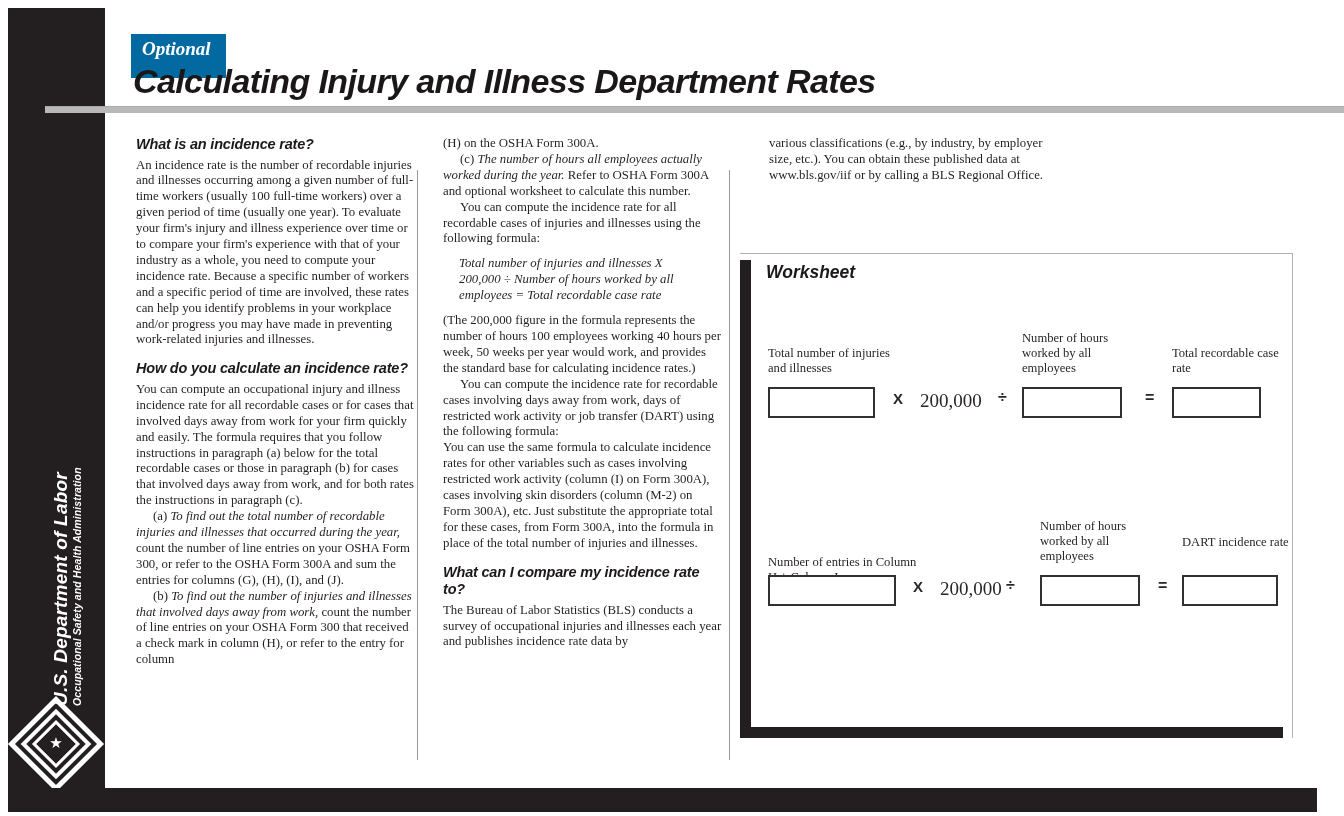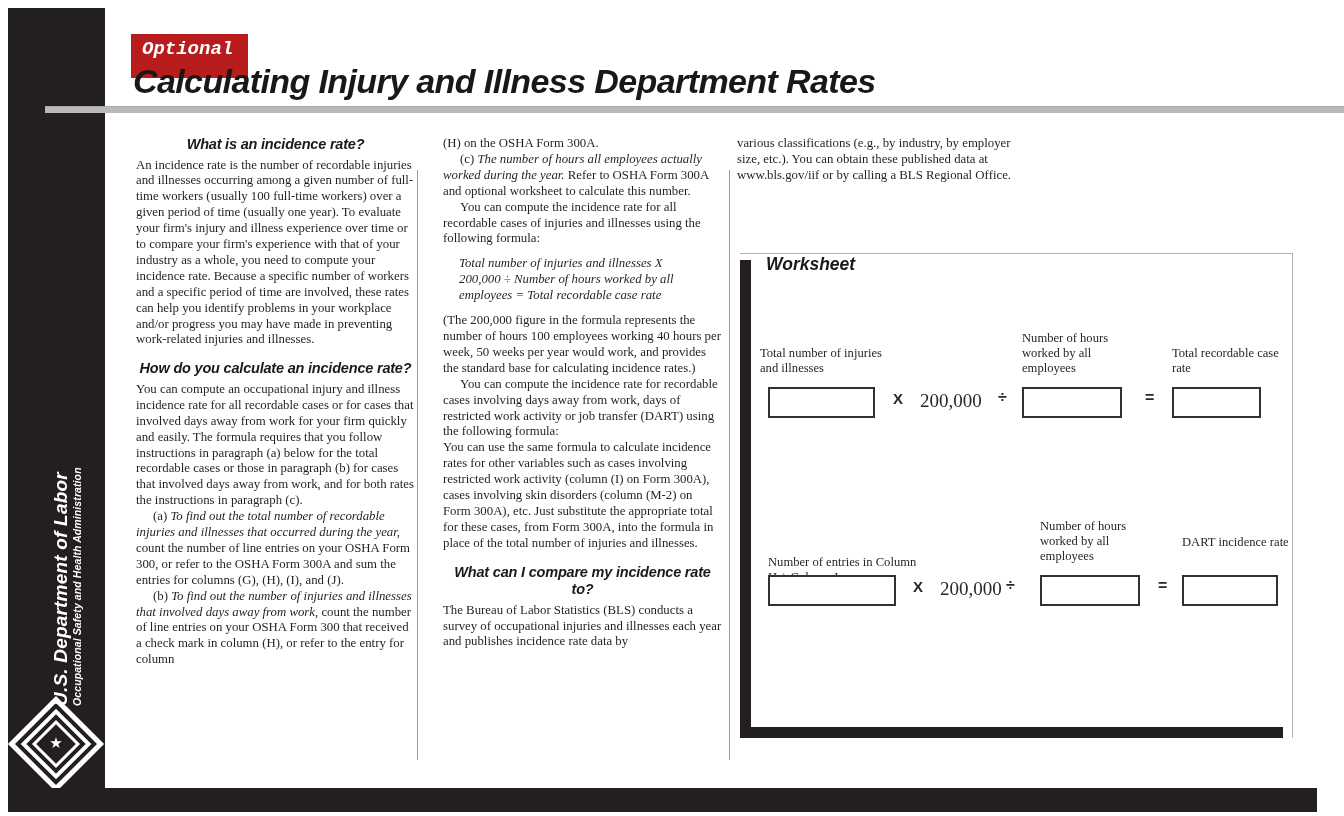--- a/index.html
+++ b/index.html
@@ -18,55 +18,55 @@
   .rail-admin{font-size:10.5px;line-height:13px;letter-spacing:0.1px;}
   .logo{position:absolute;left:12px;top:700px;width:88px;height:88px;}
   .dia{position:absolute;left:50%;top:50%;transform:translate(-50%,-50%) rotate(45deg);border-style:solid;border-color:#ffffff;background:transparent;}
   .dia1{width:58px;height:58px;border-width:5px;}
   .dia2{width:42px;height:42px;border-width:4px;}
   .dia3{width:28px;height:28px;border-width:3px;}
   .logo-star{position:absolute;left:50%;top:50%;transform:translate(-50%,-54%);color:#fff;font-size:15px;font-family:"DejaVu Sans", sans-serif;}
   .footer-bar{position:absolute;left:8px;top:788px;width:1309px;height:24px;background:#231f20;}
   
   .badge{
-    position:absolute;left:131px;top:34px;background:#b91c1c;color:#fff;
-    font-family:Liberation Mono, monospace;font-weight:bold;font-style:italic;
+    position:absolute;left:131px;top:34px;background:#0369a1;color:#fff;
+    font-family:Liberation Serif, serif;font-weight:bold;font-style:italic;
     font-size:19px;padding:4px 15px 18px 11px;
   }
   .page-title{
     position:absolute;left:133px;top:62px;width:1000px;
     font-family:"Liberation Sans", sans-serif;font-weight:bold;font-style:italic;
     font-size:34px;letter-spacing:-0.6px;color:#1b1718;white-space:nowrap;
   }
   .rule{position:absolute;left:45px;top:106px;width:1299px;height:6px;background:#b9b9b9;border-top:1px solid #a9a9a9;}
   
   .col{position:absolute;top:136px;font-size:12.8px;line-height:15.9px;}
   .col1{left:136px;width:279px;}
   .col2{left:443px;width:279px;}
-  .col3{left:737px;width:276px;}
+  .col3{left:769px;width:276px;}
   .vdiv{position:absolute;top:170px;width:1px;height:590px;background:#9a9a9a;}
   .vdiv1{left:417px;}
   .vdiv2{left:729px;}
   p{margin:0;}
   p.ind{text-indent:17px;}
   .qhead{
     font-family:"Liberation Sans", sans-serif;font-weight:bold;font-style:italic;
-    font-size:14.5px;line-height:17.5px;margin:12px 0 4px;color:#1d191a;letter-spacing:-0.2px;text-align:center;
+    font-size:14.5px;line-height:17.5px;margin:12px 0 4px;color:#1d191a;letter-spacing:-0.2px;
   }
   .qhead.first{margin-top:0;}
   .formula{font-style:italic;margin:9px 16px;}
   
   .worksheet{
     position:absolute;left:740px;top:253px;width:552px;height:484px;background:#fff;
     border-top:1px solid #b3b3b3;border-right:1px solid #b3b3b3;
   }
   .ws-left{position:absolute;left:0;top:6px;bottom:0;width:11px;background:#231f20;}
   .ws-bottom{position:absolute;left:0;bottom:0;width:543px;height:11px;background:#231f20;}
   .ws-title{
-    position:absolute;left:26px;top:0;
+    position:absolute;left:26px;top:8px;
     font-family:"Liberation Sans", sans-serif;font-weight:bold;font-style:italic;
     font-size:17.5px;color:#1d191a;
   }
   .ws-label{position:absolute;font-size:12.6px;line-height:15px;color:#2a2527;}
   .ws-box{position:absolute;height:27px;border:2px solid #333032;background:#fff;}
   .ws-op{position:absolute;font-family:"Liberation Sans", sans-serif;color:#2a2527;}
   .op-x{font-size:15px;font-weight:600;}
   .op-const{font-family:"Liberation Serif", serif;font-size:19px;}
   .op-div{font-size:16px;font-weight:bold;}
   .op-eq{font-size:16px;font-weight:bold;}
@@ -117,21 +117,21 @@
 
 <div class="col col3">
   <p>various classifications (e.g., by industry, by employer size, etc.). You can obtain these published data at www.bls.gov/iif or by calling a BLS Regional Office.</p>
 </div>
 
 <div class="worksheet">
   <div class="ws-left"></div>
   <div class="ws-bottom"></div>
   <div class="ws-title">Worksheet</div>
 
-  <div class="ws-label" style="left:20px;top:92px;width:130px;">Total number of injuries and illnesses</div>
+  <div class="ws-label" style="left:28px;top:92px;width:130px;">Total number of injuries and illnesses</div>
   <div class="ws-box" style="left:28px;top:133px;width:103px;"></div>
   <span class="ws-op op-x" style="left:153px;top:136px;">X</span>
   <span class="ws-op op-const" style="left:180px;top:136px;">200,000</span>
   <span class="ws-op op-div" style="left:258px;top:134px;">÷</span>
   <div class="ws-label" style="left:282px;top:77px;width:106px;">Number of hours worked by all employees</div>
   <div class="ws-box" style="left:282px;top:133px;width:96px;"></div>
   <span class="ws-op op-eq" style="left:405px;top:135px;">=</span>
   <div class="ws-label" style="left:432px;top:92px;width:110px;">Total recordable case rate</div>
   <div class="ws-box" style="left:432px;top:133px;width:85px;"></div>
 

